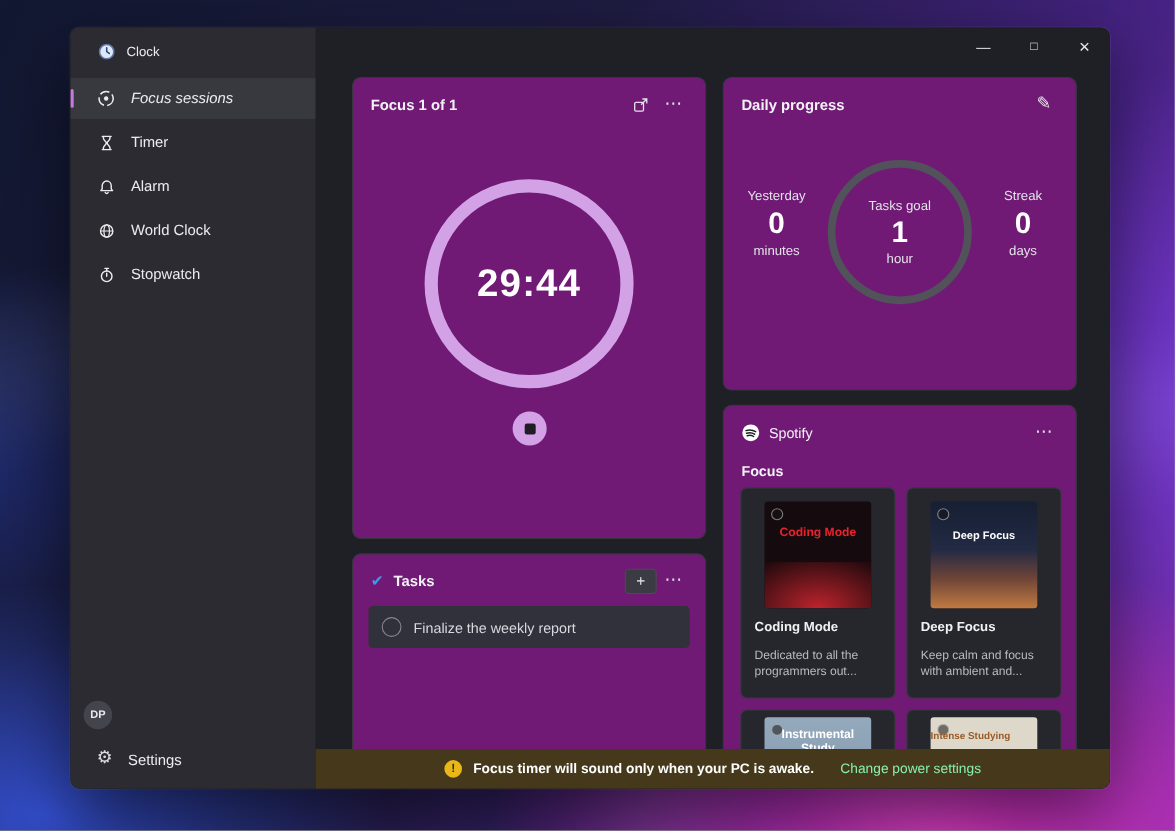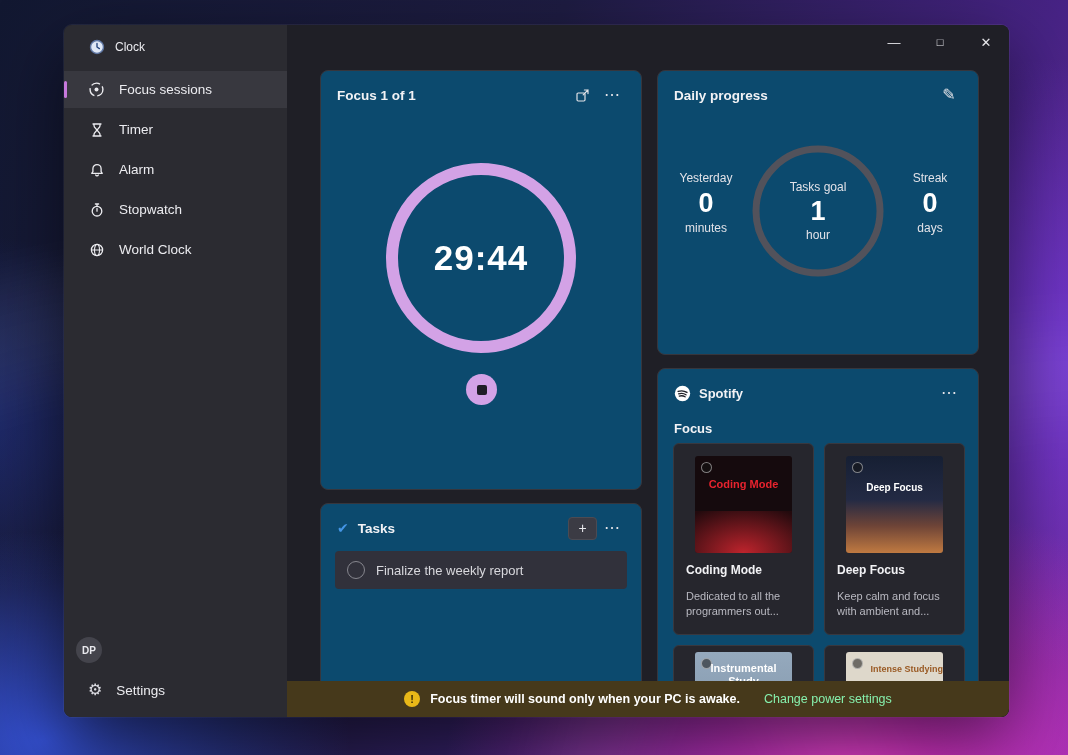--- a/index.html
+++ b/index.html
@@ -26,39 +26,39 @@
     background:#1f1f26;
     box-shadow:0 26px 70px rgba(0,0,0,.55), 0 0 0 1px rgba(255,255,255,.07);
   }
 
   
   .sidebar { width:223px; flex:0 0 223px; background:#2b2b31; display:flex; flex-direction:column; }
   .app-row { display:flex; align-items:center; gap:10px; padding:13px 0 10px 24px; }
   .app-title { font-size:12px; color:#ececf0; }
   .nav { margin-top:6px; display:flex; flex-direction:column; gap:3px; }
   .nav-item { position:relative; display:flex; align-items:center; gap:14px; height:37px; padding-left:24px; cursor:default; color:#ececf0; }
-  .nav-item.selected { background:#38383f; }
+  .nav-item.selected { background:#38383f;font-style:italic; }
   .accent-bar { position:absolute; left:0; top:10px; width:3px; height:17px; border-radius:2px; background:#c678dc; display:none; }
   .nav-item.selected .accent-bar { display:block; }
   .nav-label { font-size:13.5px; }
   .nav-icon, .misc-icon { display:inline-flex; width:17px; height:17px; align-items:center; justify-content:center; }
   .sb-bottom { margin-top:auto; padding:0 0 8px 0; }
   .avatar { margin-left:12px; width:26px; height:26px; border-radius:50%; background:#44444c; color:#e9e9ee;
             font-size:10px; font-weight:bold; display:flex; align-items:center; justify-content:center; }
   .settings-row { display:flex; align-items:center; gap:14px; height:38px; padding-left:24px; margin-top:8px; color:#ececf0; }
   .gear-glyph { font-size:16px; color:#dcdce2; line-height:1; }
 
   
   .main { position:relative; flex:1; background:#1f1f26; }
   .titlebar { position:absolute; top:0; right:0; display:flex; z-index:6; }
   .tb-btn { width:46px; height:34px; display:flex; align-items:center; justify-content:center;
             color:#e6e6ea; font-size:13px; background:transparent; border:none; }
   .tb-btn.max { font-size:11px; }
 
-  .card { position:absolute; background:#0c4a6e; border:1px solid #36363d; border-radius:8px; overflow:hidden; }
+  .card { position:absolute; background:#701a75; border:1px solid #36363d; border-radius:8px; overflow:hidden; }
   .card-header { display:flex; align-items:center; padding:12px 14px 0 16px; }
   .card-title { font-size:13.5px; font-weight:bold; color:#f2f2f5; }
   .hdr-spacer { flex:1; }
   .icon-btn { display:inline-flex; align-items:center; justify-content:center; width:30px; height:24px;
               color:#e3e3e8; background:transparent; border:none; font-size:16px; line-height:1; }
 
   
   .focus-card { left:33px; top:45px; width:322px; height:420px; }
   .ring-wrap { position:absolute; left:60px; top:87px; width:200px; height:200px; }
   .timer-text { position:absolute; inset:0; display:flex; align-items:center; justify-content:center;
@@ -75,39 +75,39 @@
   .stat-value { font-size:27px; font-weight:600; color:#ffffff; margin:3px 0 2px; }
   .goal-wrap { position:absolute; left:90px; top:70px; width:140px; height:140px; }
   .goal-center { position:absolute; inset:0; display:flex; flex-direction:column; align-items:center; justify-content:center; color:#e8e8ec; }
   .goal-center .stat-value { margin:2px 0 1px; }
   .completed-line { position:absolute; top:220px; width:100%; text-align:center; font-size:12.5px; color:#e6e6ea; }
   .completed-line b { color:#ffffff; }
 
   
   .spotify-card { left:370px; top:343px; width:322px; height:338px; }
   .spotify-row { display:flex; align-items:center; gap:8px; padding:12px 14px 0 16px; }
-  .spotify-name { font-size:13px; font-weight:bold; color:#f2f2f5; }
+  .spotify-name { font-size:13px; font-weight:normal; color:#f2f2f5; }
   .section-title { padding:16px 0 0 16px; font-size:13px; font-weight:bold; color:#f2f2f5; }
   .pl-card { position:absolute; width:141px; height:192px; background:#26262d; border:1px solid #38383f; border-radius:6px; overflow:hidden; }
   .pl-1 { left:15px; top:74px; } .pl-2 { left:166px; top:74px; }
   .pl-3 { left:15px; top:276px; } .pl-4 { left:166px; top:276px; }
   .pl-art { position:relative; width:97px; height:97px; margin:12px auto 0; border-radius:3px; overflow:hidden; }
   .pl-3 .pl-art, .pl-4 .pl-art { margin-top:6px; }
   .mini-logo { position:absolute; left:6px; top:6px; width:11px; height:11px; border-radius:50%;
                background:rgba(20,20,20,.55); border:1px solid rgba(255,255,255,.45); }
   .art-coding { background:#150a0d; }
   .art-coding .art-text { position:absolute; top:22px; width:100%; text-align:center; font-weight:bold; font-size:11px; color:#e8232e; line-height:1.15; }
   .art-coding::after { content:""; position:absolute; left:0; right:0; bottom:0; height:42px;
                        background:radial-gradient(80% 120% at 50% 100%, rgba(220,40,50,.85), rgba(90,10,15,.2)); }
   .art-deep { background:linear-gradient(#161f33 0%, #232a44 45%, #6e4437 72%, #c07a41 100%); }
   .art-deep .art-text { position:absolute; top:26px; width:100%; text-align:center; font-weight:bold; font-size:10px; color:#ffffff; }
   .art-instr { background:linear-gradient(#95a9bd, #7e93a8); }
   .art-instr .art-text { position:absolute; top:10px; width:100%; text-align:center; font-weight:bold; font-size:11px; color:#ffffff; line-height:1.2; }
   .art-intense { background:#ded8cb; }
-  .art-intense .art-text { position:absolute; top:12px; width:100%; text-align:right; font-weight:bold; font-size:9px; color:#9a5a24; }
+  .art-intense .art-text { position:absolute; top:12px; width:100%; text-align:left; font-weight:bold; font-size:9px; color:#9a5a24; }
   .pl-title { margin:10px 12px 3px; font-size:12px; font-weight:bold; color:#f2f2f5; }
   .pl-desc { margin:12px 12px; font-size:11px; line-height:1.35; color:#b9b9c1; }
 
   
   .tasks-card { left:33px; top:478px; width:322px; height:212px; }
   .tasks-title-row { display:flex; align-items:center; gap:9px; }
   .plus-btn { width:29px; height:23px; border-radius:4px; background:#3b3b44; border:1px solid #4b4b53;
               color:#e8e8ec; font-size:14px; line-height:1; display:flex; align-items:center; justify-content:center; }
   .check-glyph { font-size:14px; color:#4596e6; line-height:1; }
   .focusing-label { margin:14px 16px 0; font-size:13px; color:#c9c9d0; }
@@ -174,36 +174,36 @@
               <path d="M8 2.6a4.1 4.1 0 0 1 4.1 4.1v3l1.2 1.6H2.7l1.2-1.6v-3A4.1 4.1 0 0 1 8 2.6z" fill="none" stroke="#ececf0" stroke-width="1.3" stroke-linejoin="round"></path>
               <path d="M6.7 13a1.4 1.4 0 0 0 2.6 0" fill="none" stroke="#ececf0" stroke-width="1.3" stroke-linecap="round"></path>
             </svg>
           </span>
           <span class="nav-label">Alarm</span>
         </div>
         <div class="nav-item">
 
           <span class="nav-icon">
             <svg width="16" height="16" viewBox="0 0 16 16">
-              <circle cx="8" cy="9.2" r="4.8" fill="none" stroke="#ececf0" stroke-width="1.3"></circle>
-              <path d="M6.4 2h3.2M8 2v2.2M8 9.2V6.4" fill="none" stroke="#ececf0" stroke-width="1.3" stroke-linecap="round"></path>
-            </svg>
-          </span>
-          <span class="nav-label">Stopwatch</span>
-        </div>
-        <div class="nav-item">
-
-          <span class="nav-icon">
-            <svg width="16" height="16" viewBox="0 0 16 16">
               <circle cx="8" cy="8" r="5.6" fill="none" stroke="#ececf0" stroke-width="1.3"></circle>
               <ellipse cx="8" cy="8" rx="2.5" ry="5.6" fill="none" stroke="#ececf0" stroke-width="1.1"></ellipse>
               <path d="M2.4 8h11.2" fill="none" stroke="#ececf0" stroke-width="1.1"></path>
             </svg>
           </span>
           <span class="nav-label">World Clock</span>
+        </div>
+        <div class="nav-item">
+
+          <span class="nav-icon">
+            <svg width="16" height="16" viewBox="0 0 16 16">
+              <circle cx="8" cy="9.2" r="4.8" fill="none" stroke="#ececf0" stroke-width="1.3"></circle>
+              <path d="M6.4 2h3.2M8 2v2.2M8 9.2V6.4" fill="none" stroke="#ececf0" stroke-width="1.3" stroke-linecap="round"></path>
+            </svg>
+          </span>
+          <span class="nav-label">Stopwatch</span>
         </div>
       </nav>
 
       <div class="sb-bottom">
         <div class="avatar">DP</div>
         <div class="settings-row">
           <span class="gear-glyph">⚙</span>
           <span class="nav-label">Settings</span>
         </div>
       </div>

